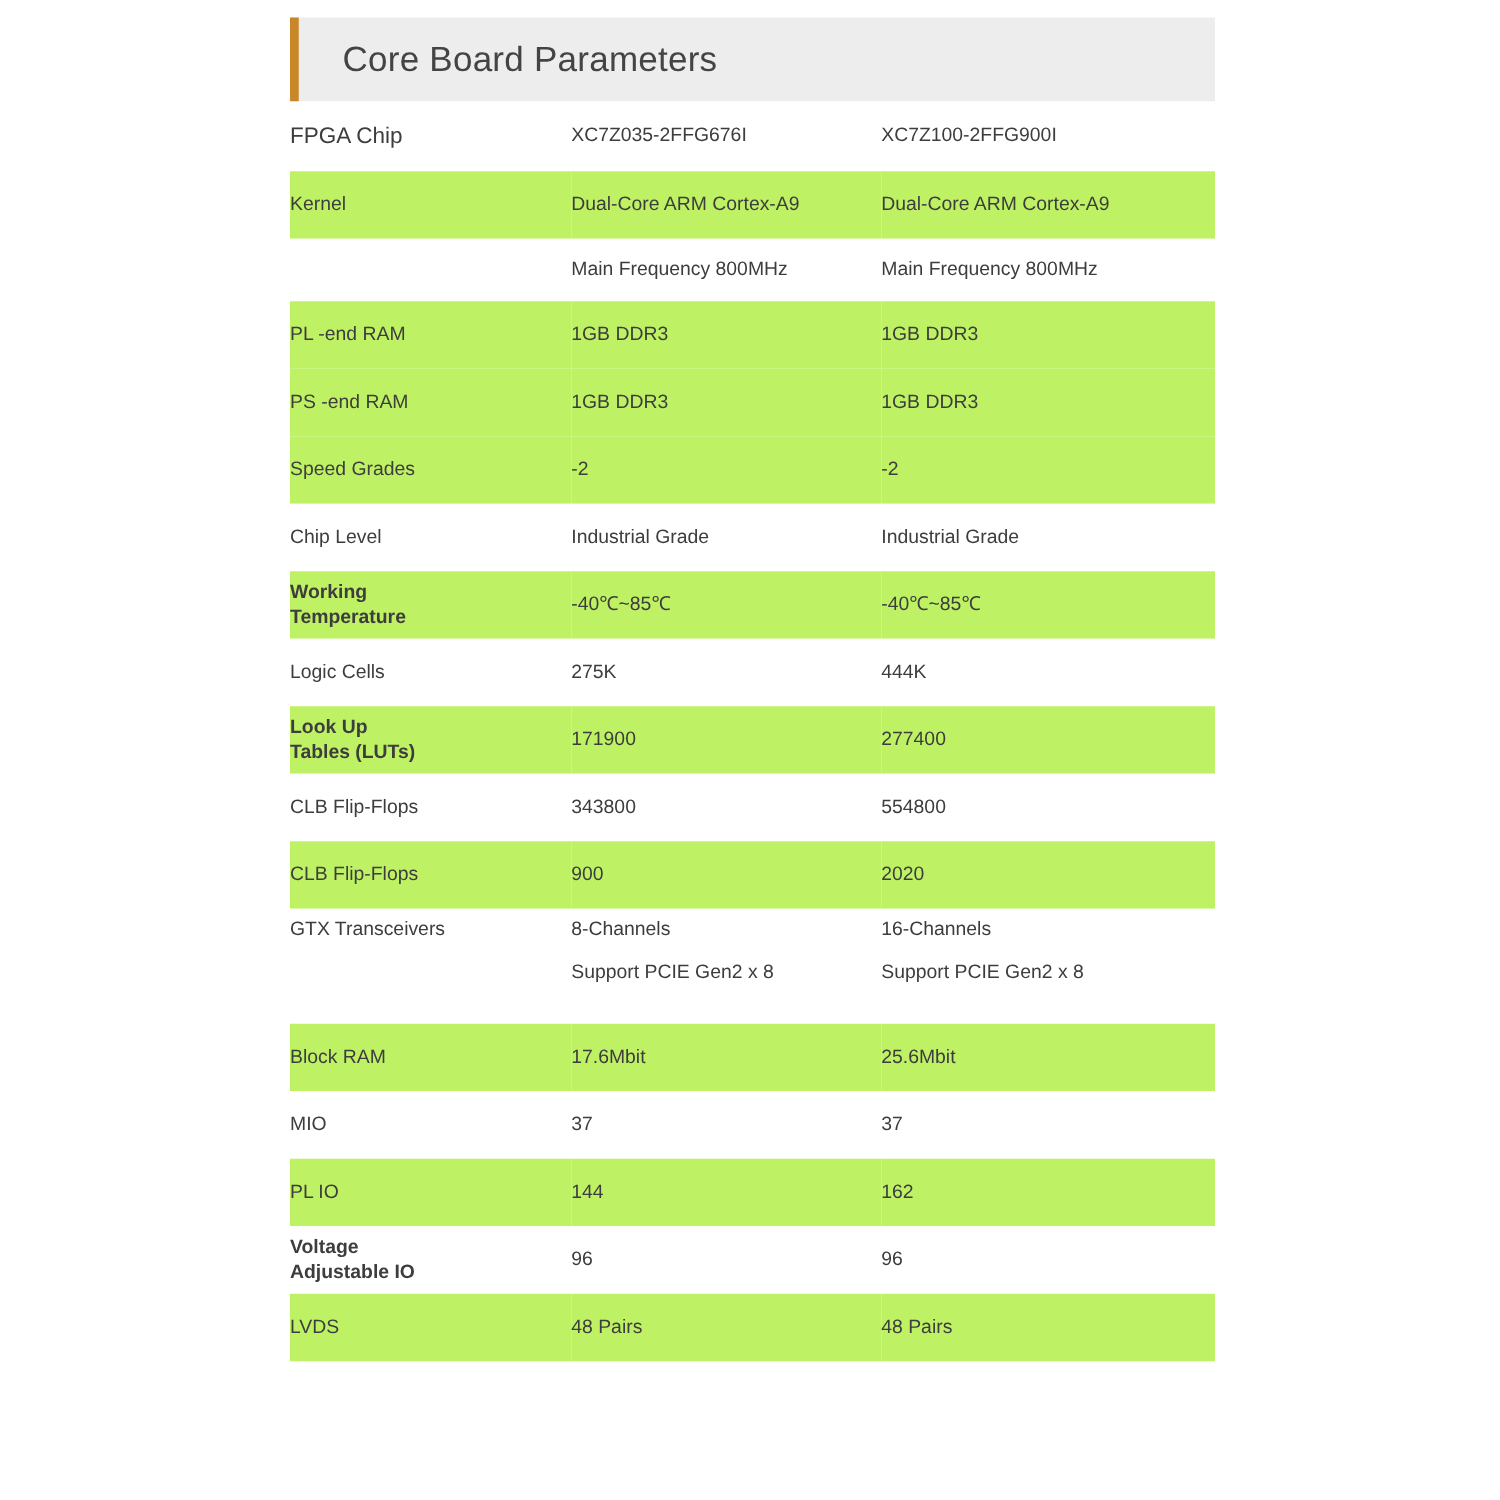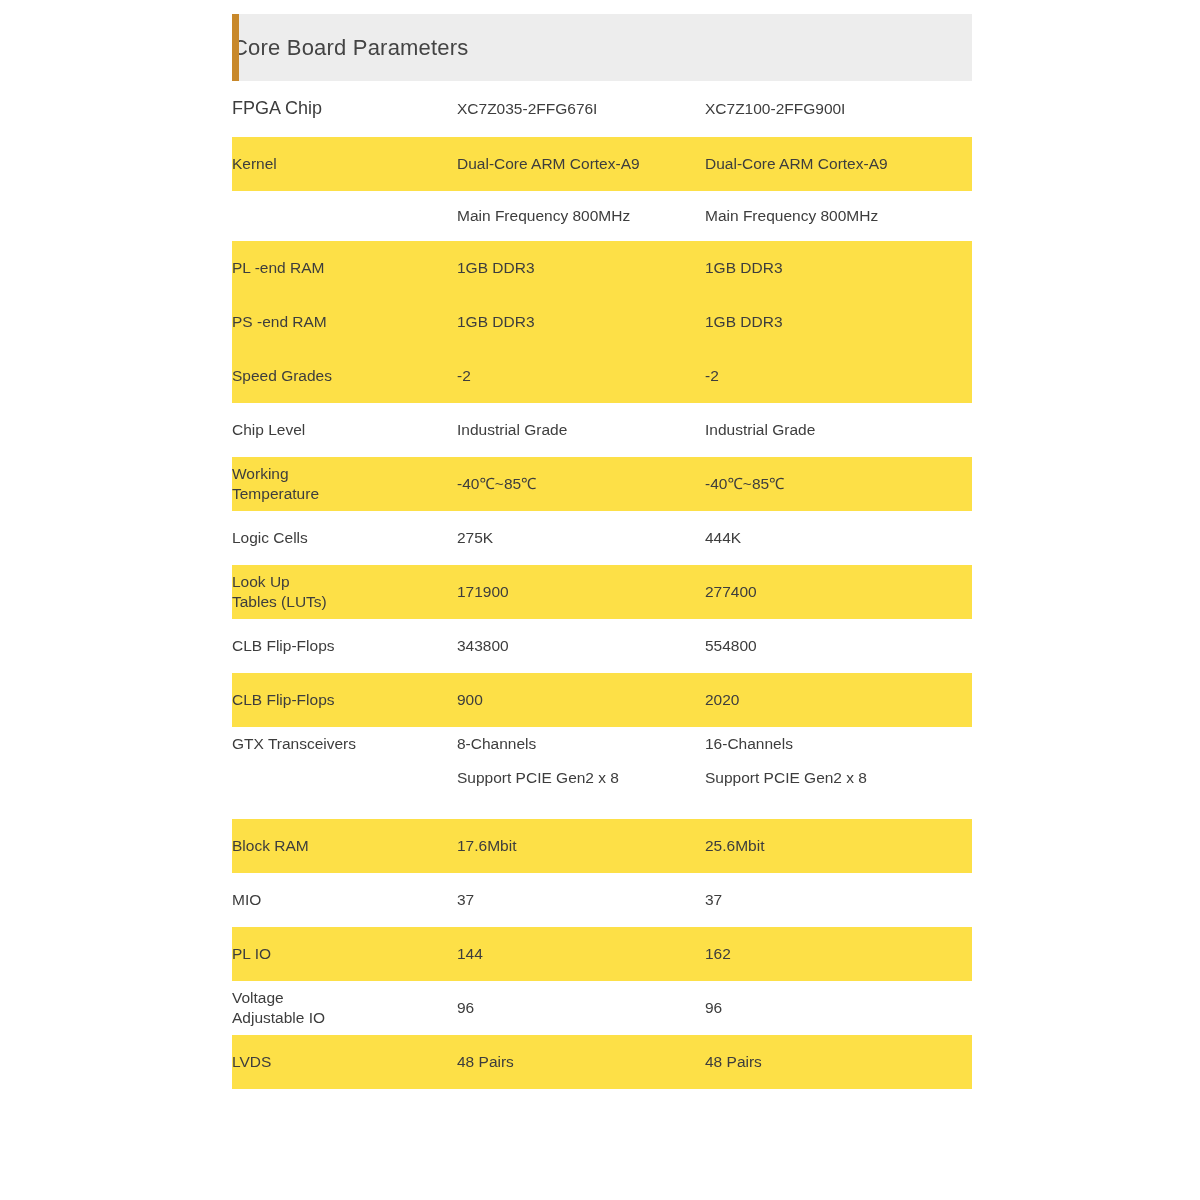--- a/index.html
+++ b/index.html
@@ -32,35 +32,36 @@
   }
   .spec-header .accent-bar {
     position: absolute;
     left: 0;
     top: 0;
     width: 7px;
     height: 67px;
     background: #c8882a;
   }
   .spec-header .title {
-    font-size: 22px;
+    margin-left: 42px;
+    font-size: 28px;
     color: #444444;
     letter-spacing: 0.2px;
     font-weight: 400;
   }
   table.spec-table {
     width: 740px;
     border-collapse: collapse;
     table-layout: fixed;
   }
   table.spec-table col.c-label { width: 225px; }
   table.spec-table col.c-v1 { width: 248px; }
   table.spec-table col.c-v2 { width: 267px; }
 
-  table.spec-table tr.shade td { background: #fde047; }
+  table.spec-table tr.shade td { background: #bef264; }
   table.spec-table tr.plain td { background: #ffffff; }
 
   table.spec-table td {
     font-size: 15.5px;
     color: #3d3d3d;
     vertical-align: middle;
     padding: 0;
     line-height: 1.28;
   }
   td.label {
@@ -86,20 +87,21 @@
   .r-gtx td { height: 34px; }
   .r-gtxsub td { height: 34px; }
   .r-gap td { height: 24px; }
   .big-first td {
     font-size: 18px;
     color: #3a3a3a;
   }
   .big-first td.label { font-size: 18px; }
   .twoline {
     display: block;
+    font-weight: bold;
   }
 </style>
 </head>
 <body>
 
 <div class="page">
   <div class="spec-block">
 
     <div class="spec-header">
       <div class="accent-bar"></div>

